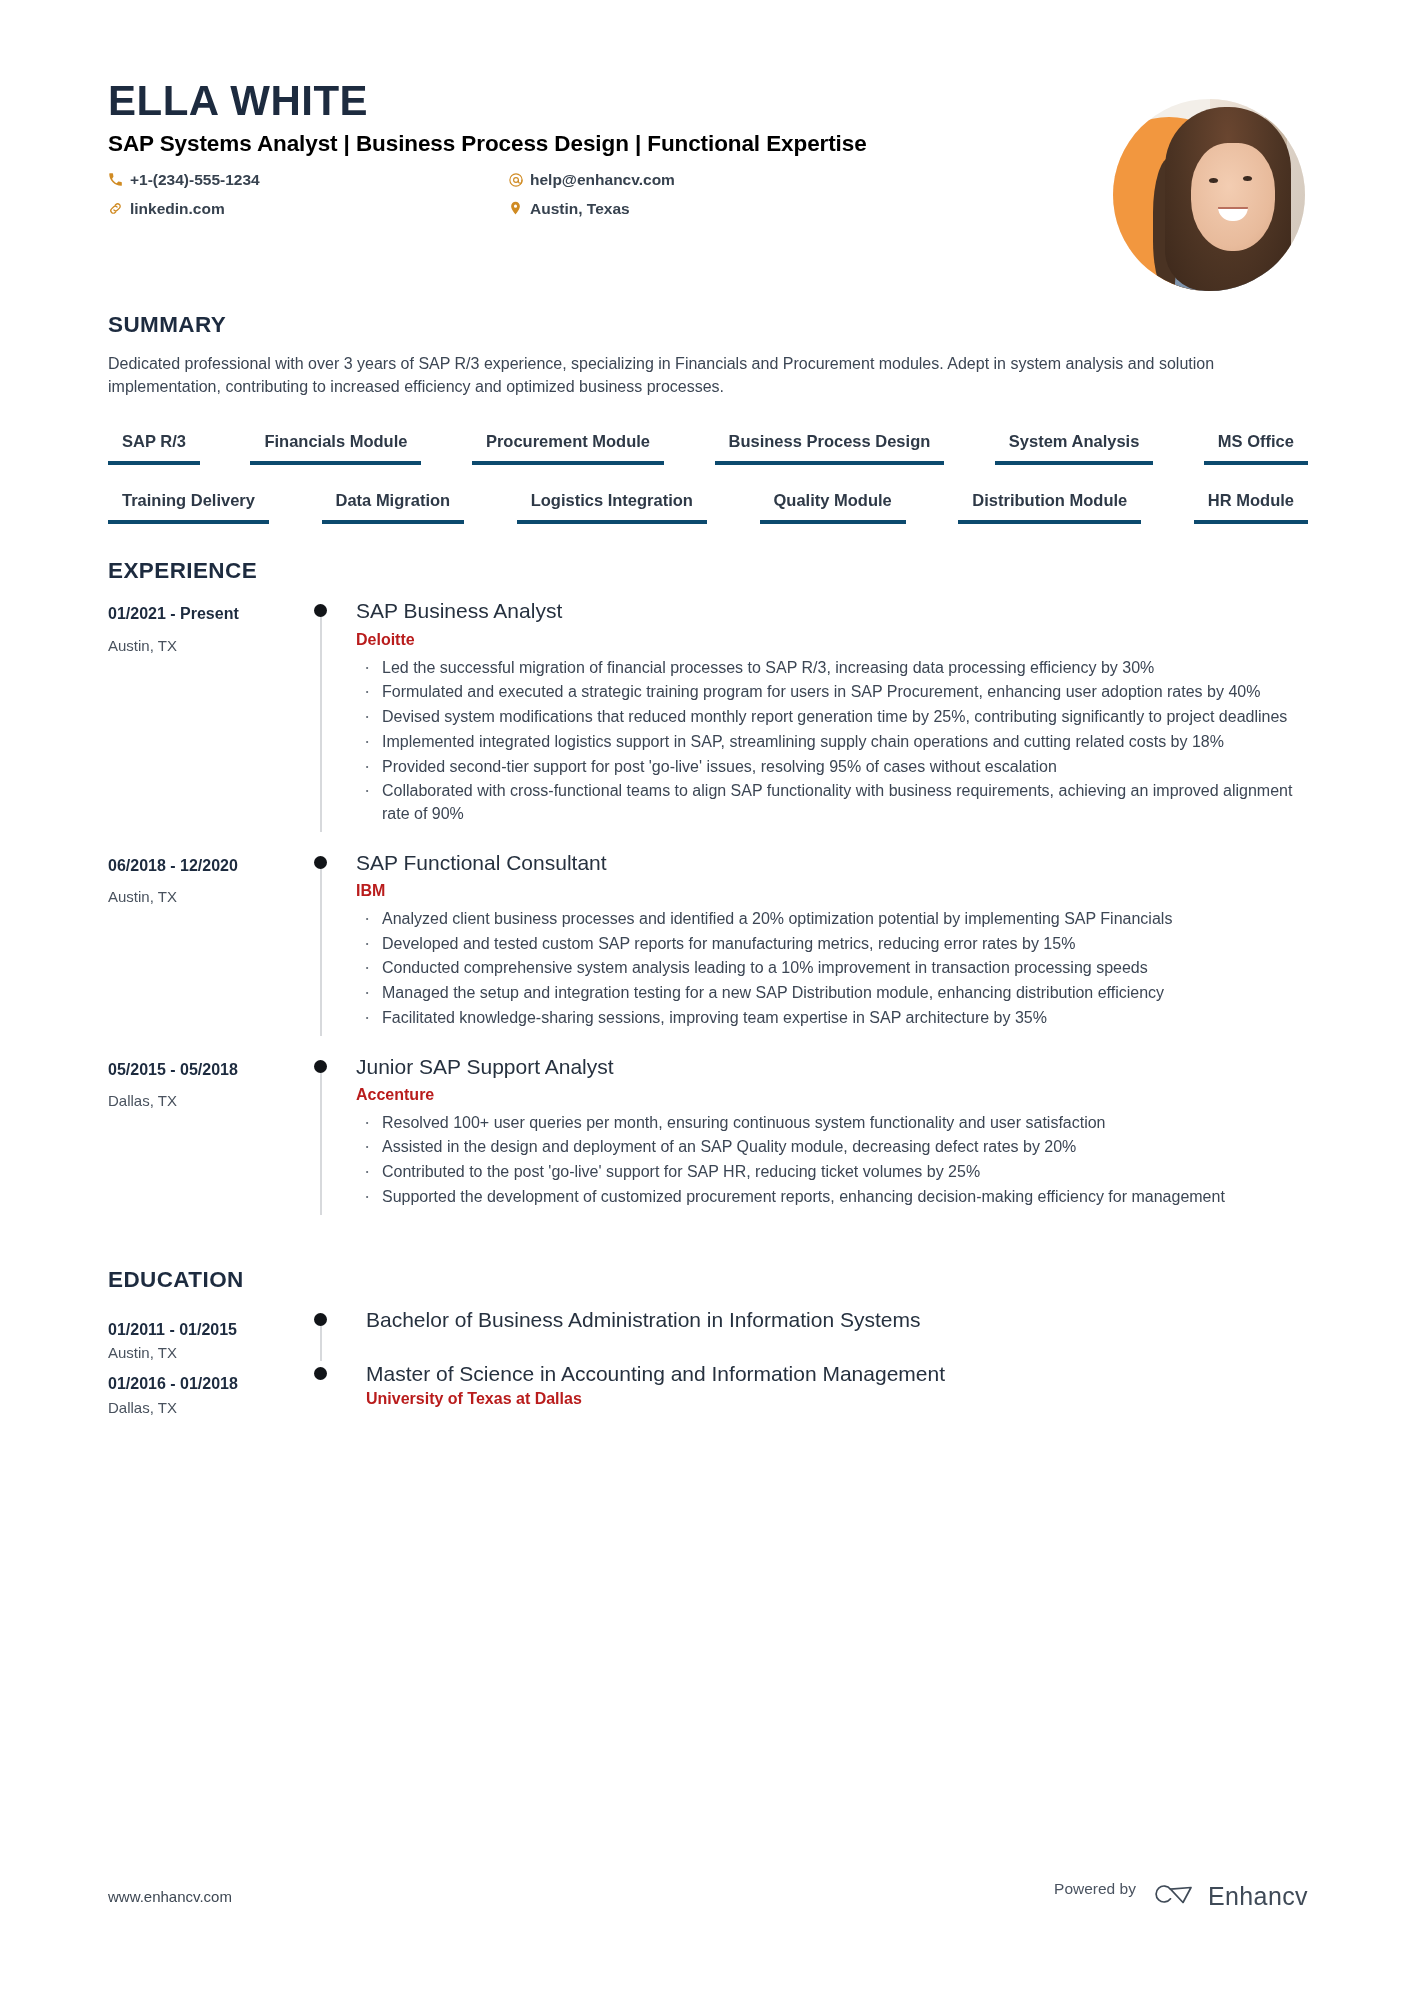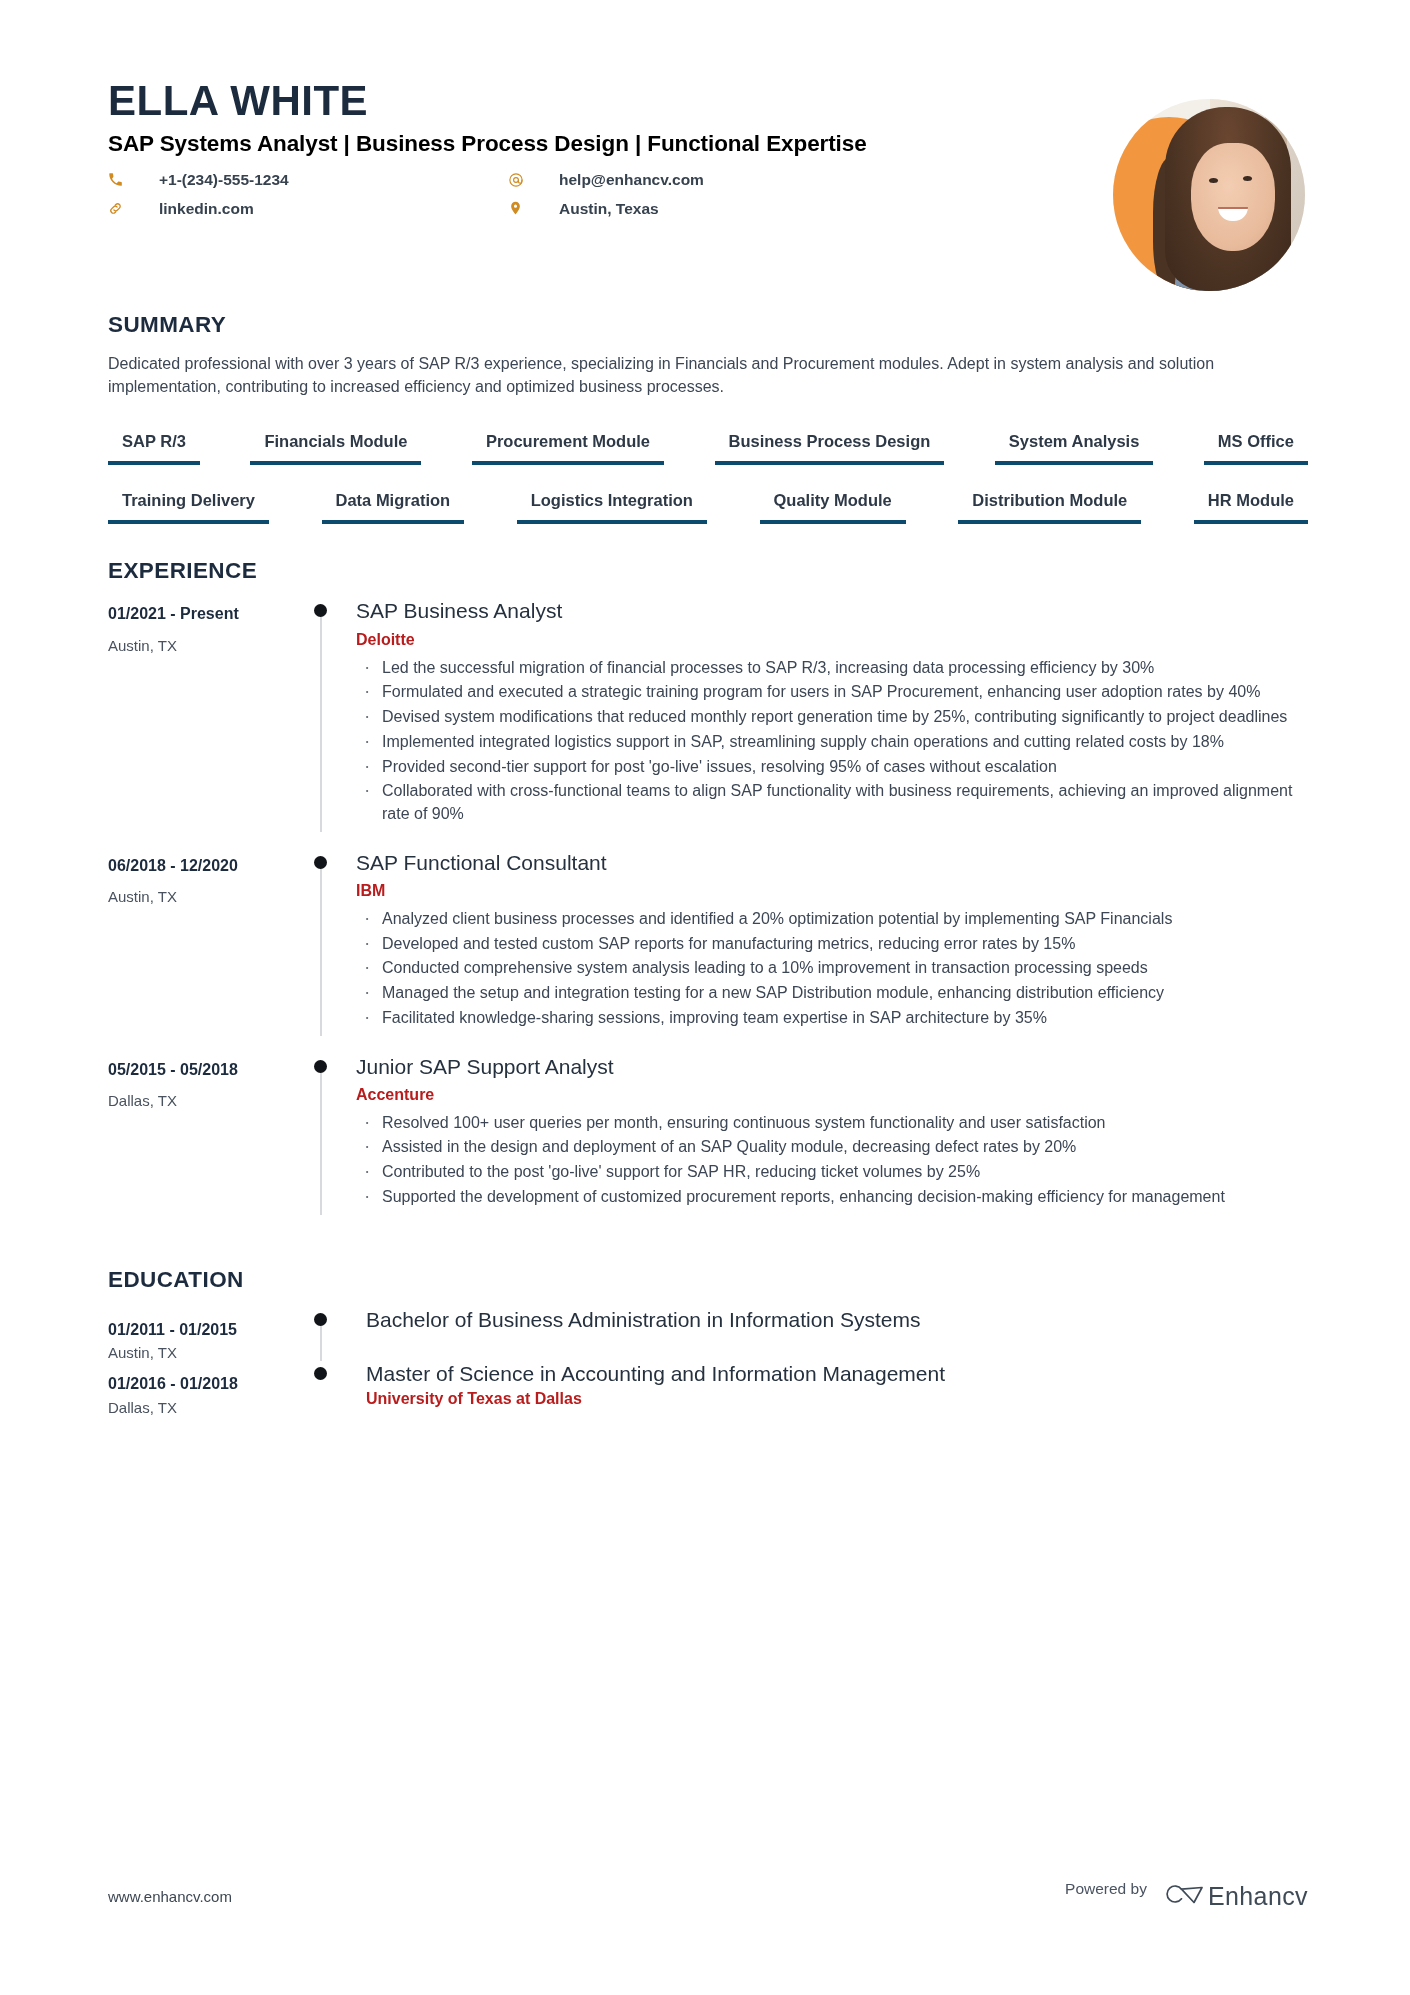--- a/index.html
+++ b/index.html
@@ -60,21 +60,20 @@
   }
   .contact-col.left { width: 400px; }
   .contact-col.right { width: 340px; }
   .contact-item {
     display: flex;
     align-items: center;
     font-size: 15.5px;
     font-weight: 700;
     color: #37424f;
     line-height: 1.5;
-    gap: 29px;
   }
   .contact-item .ci {
     width: 22px;
     min-width: 22px;
     display: inline-flex;
     align-items: center;
     justify-content: flex-start;
     color: #d08b23;
   }
   .contact-item .ci svg { display:block; }
@@ -319,21 +318,21 @@
     display: flex;
     gap: 14px;
   }
   .powered-label {
     font-size: 15.5px;
     color: #4a5360;
   }
   .brand {
     display: flex;
     align-items: center;
-    gap: 1px;
+    gap: 12px;
   }
   .brand-name {
     font-size: 25px;
     color: #3f4a57;
     letter-spacing: 0.4px;
   }
 </style>
 </head>
 <body>
 

